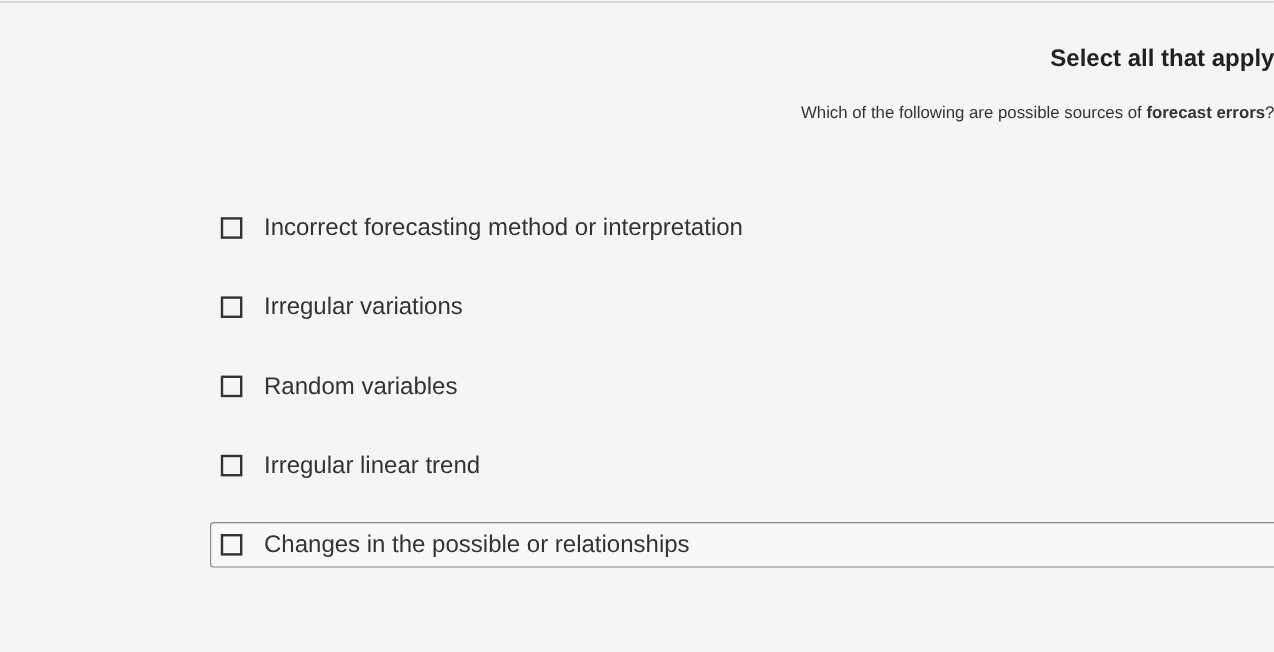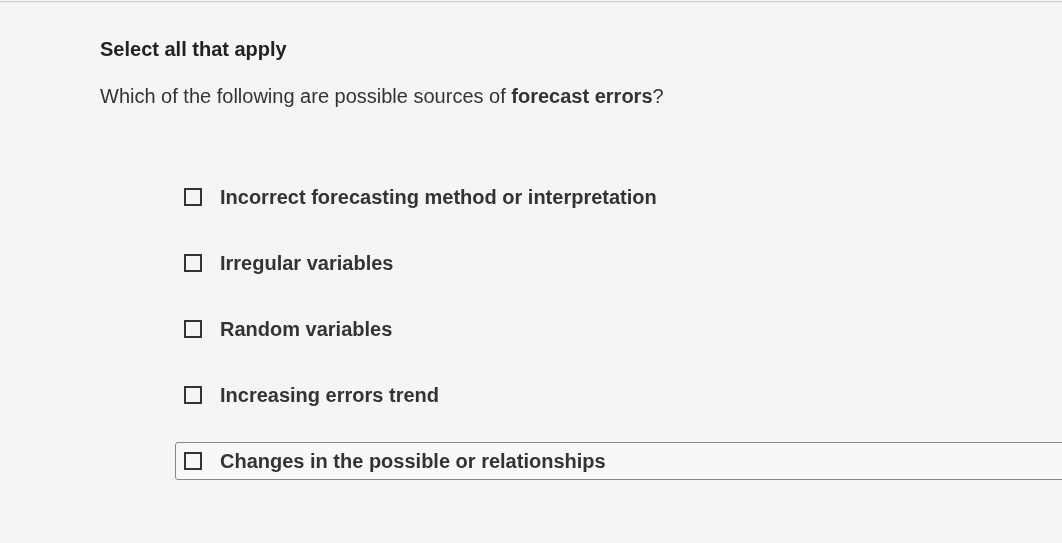--- a/index.html
+++ b/index.html
@@ -1,18 +1,19 @@
 <!DOCTYPE html>
 <html><head>
   <meta charset="utf-8">
   <style>
     * {
       margin: 0;
       padding: 0;
       box-sizing: border-box;
+      text-align: right;
     }
     body {
       font-family: Arial, Helvetica, sans-serif;
       background: #f5f5f3;
       width: 1062px;
       height: 543px;
       padding: 0;
       color: #333;
       position: relative;
       overflow: hidden;
@@ -29,41 +30,40 @@
     .content {
       padding: 38px 0 0 100px;
     }
     .instruction {
       font-weight: 700;
       font-size: 20px;
       color: #222;
       margin-bottom: 24px;
     }
     .question {
-      font-size: 20px;
+      font-size: 14px;
       color: #333;
       font-weight: 400;
       margin-bottom: 70px;
     }
     .question .bold {
       font-weight: 700;
     }
     .options {
       padding-left: 75px;
     }
     .option {
       display: flex;
       align-items: center;
       margin-bottom: 28px;
       font-size: 20px;
       color: #333;
       padding: 6px 8px;
       border: 1px solid transparent;
       border-radius: 3px;
-      font-weight: bold;
     }
     .option.highlighted {
       border: 1px solid #888;
       background: rgba(255,255,255,0.3);
       margin-right: -400px;
       padding-right: 400px;
     }
     .checkbox {
       display: inline-block;
       width: 18px;
@@ -87,28 +87,28 @@
   <div class="question">
     <span>Which of the following are possible sources of </span><span class="bold">forecast errors</span><span>?</span>
   </div>
   <div class="options">
     <div class="option">
       <span class="checkbox"></span>
       <span class="option-label">Incorrect forecasting method or interpretation</span>
     </div>
     <div class="option">
       <span class="checkbox"></span>
-      <span class="option-label">Irregular variables</span>
+      <span class="option-label">Irregular variations</span>
     </div>
     <div class="option">
       <span class="checkbox"></span>
       <span class="option-label">Random variables</span>
     </div>
     <div class="option">
       <span class="checkbox"></span>
-      <span class="option-label">Increasing errors trend</span>
+      <span class="option-label">Irregular linear trend</span>
     </div>
     <div class="option highlighted">
       <span class="checkbox"></span>
       <span class="option-label">Changes in the possible or relationships</span>
     </div>
   </div>
 </div>
 
 </body></html>

